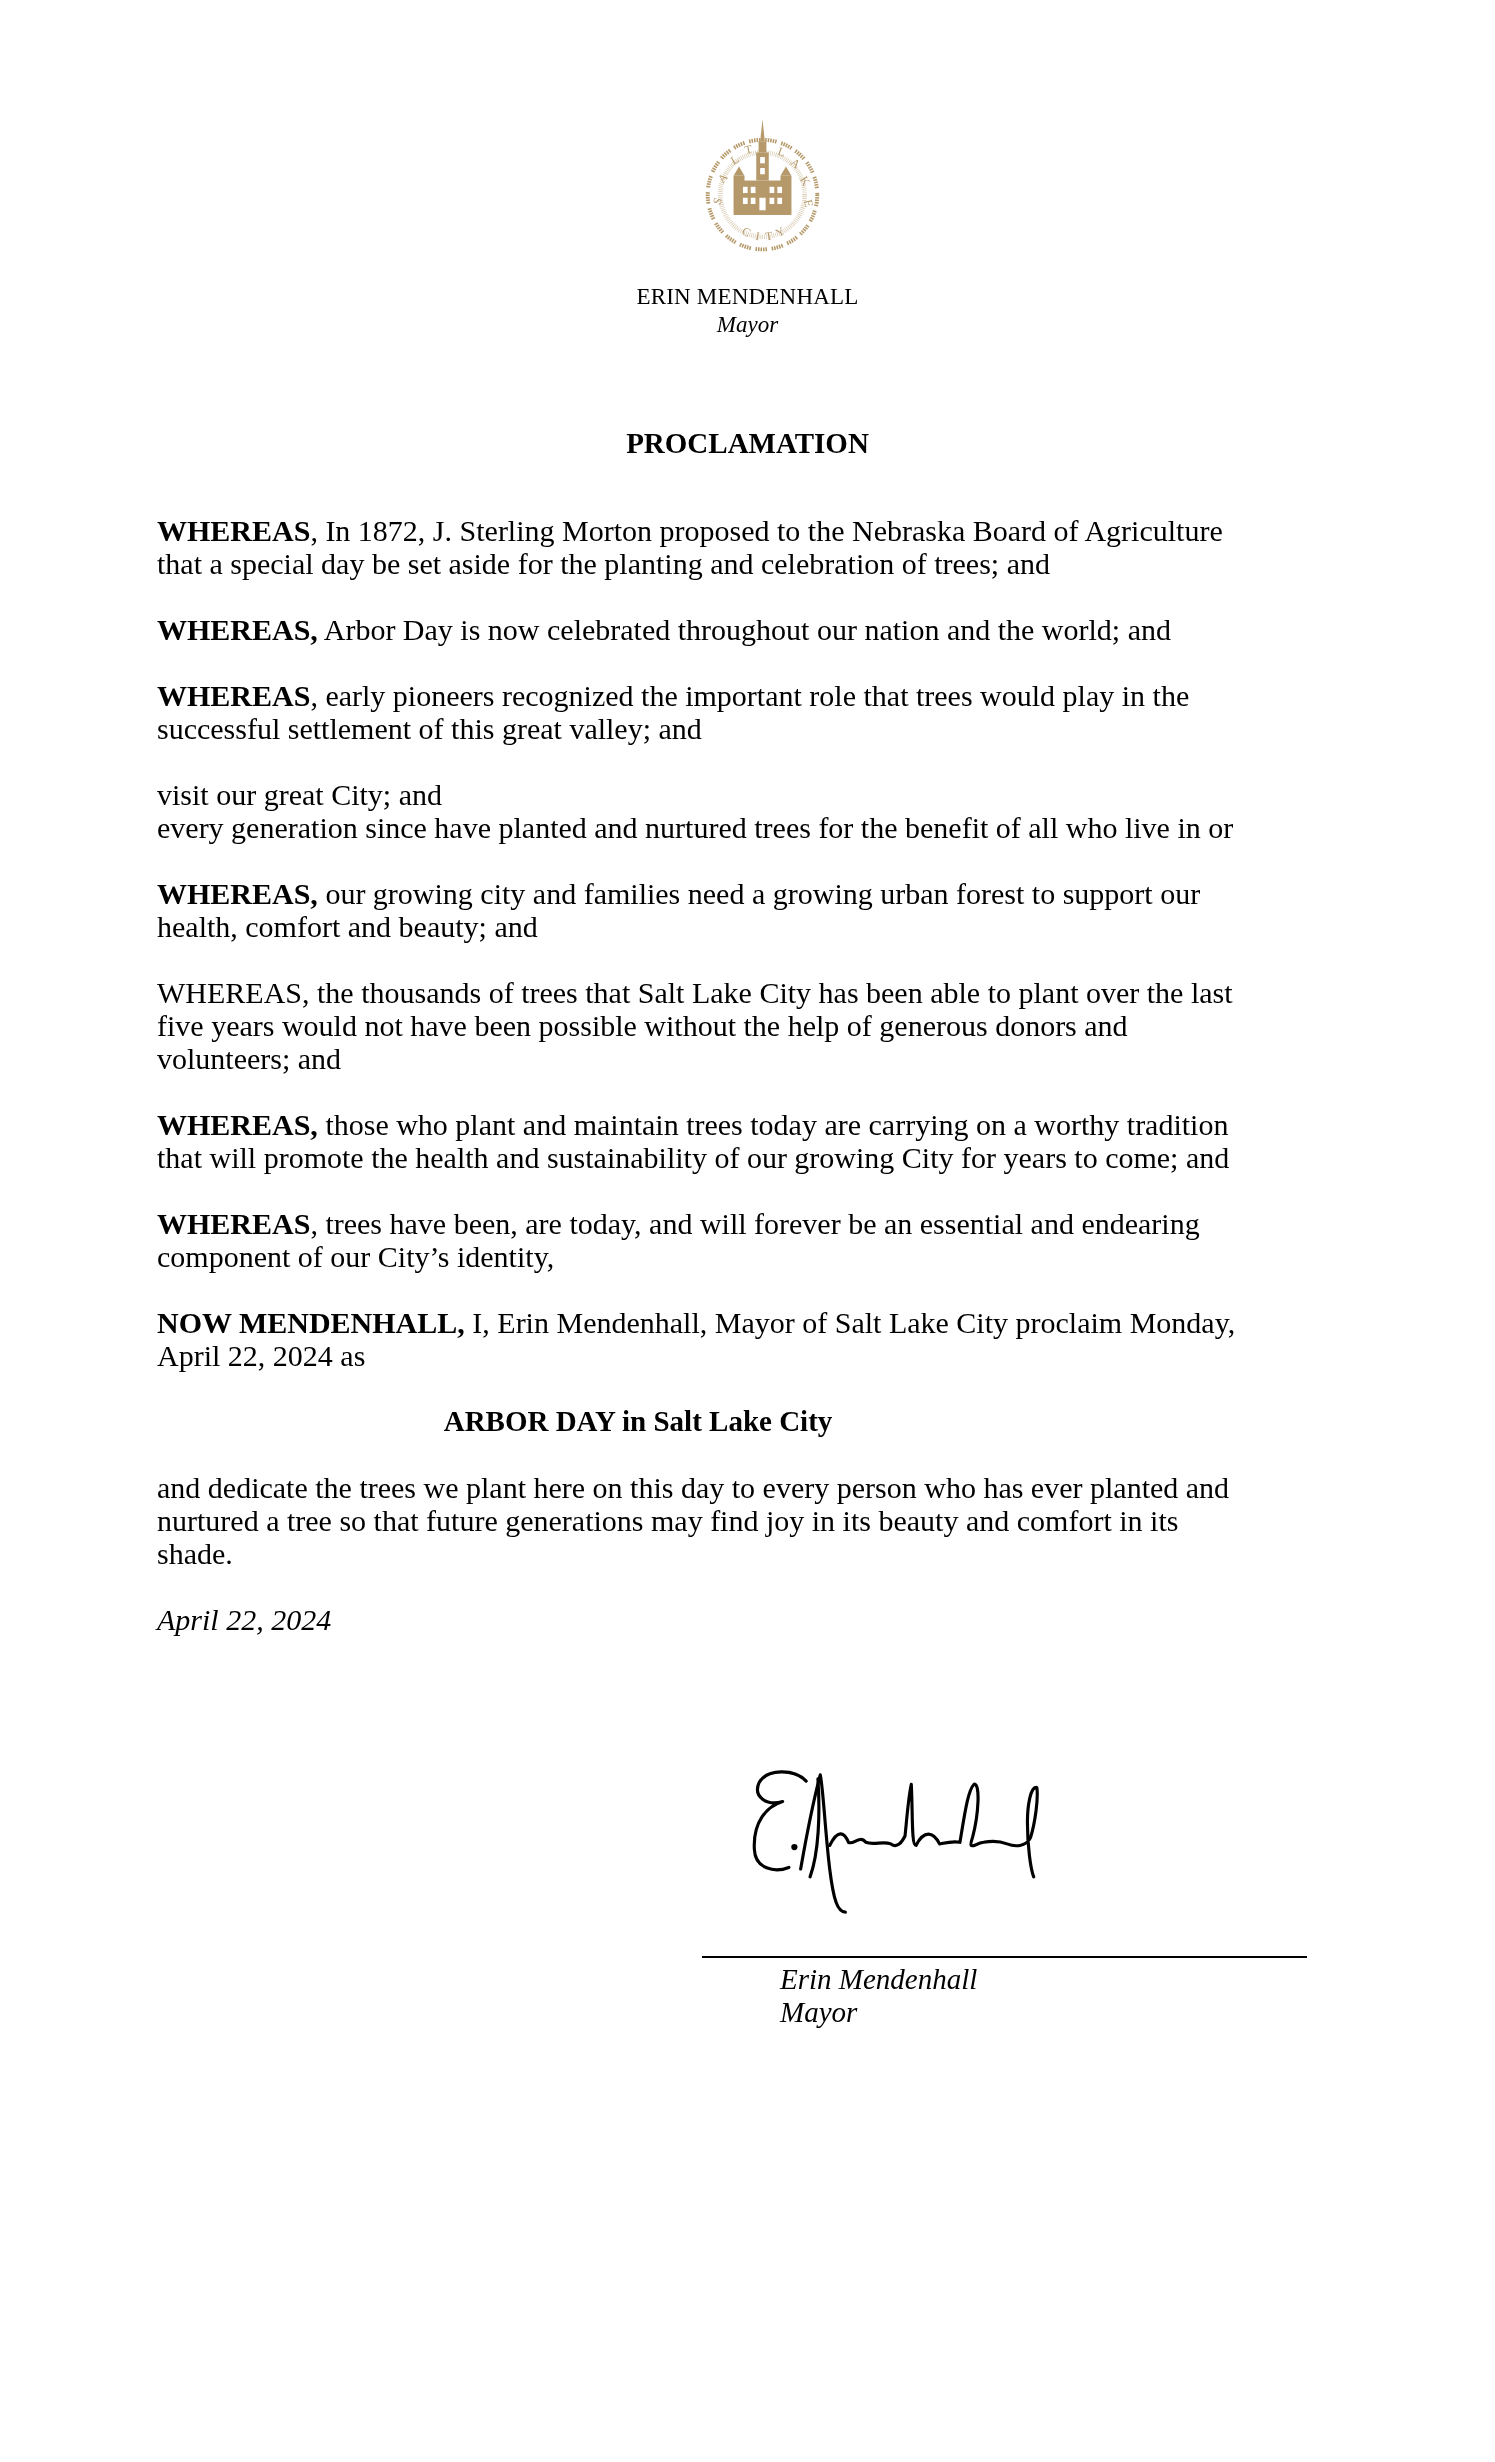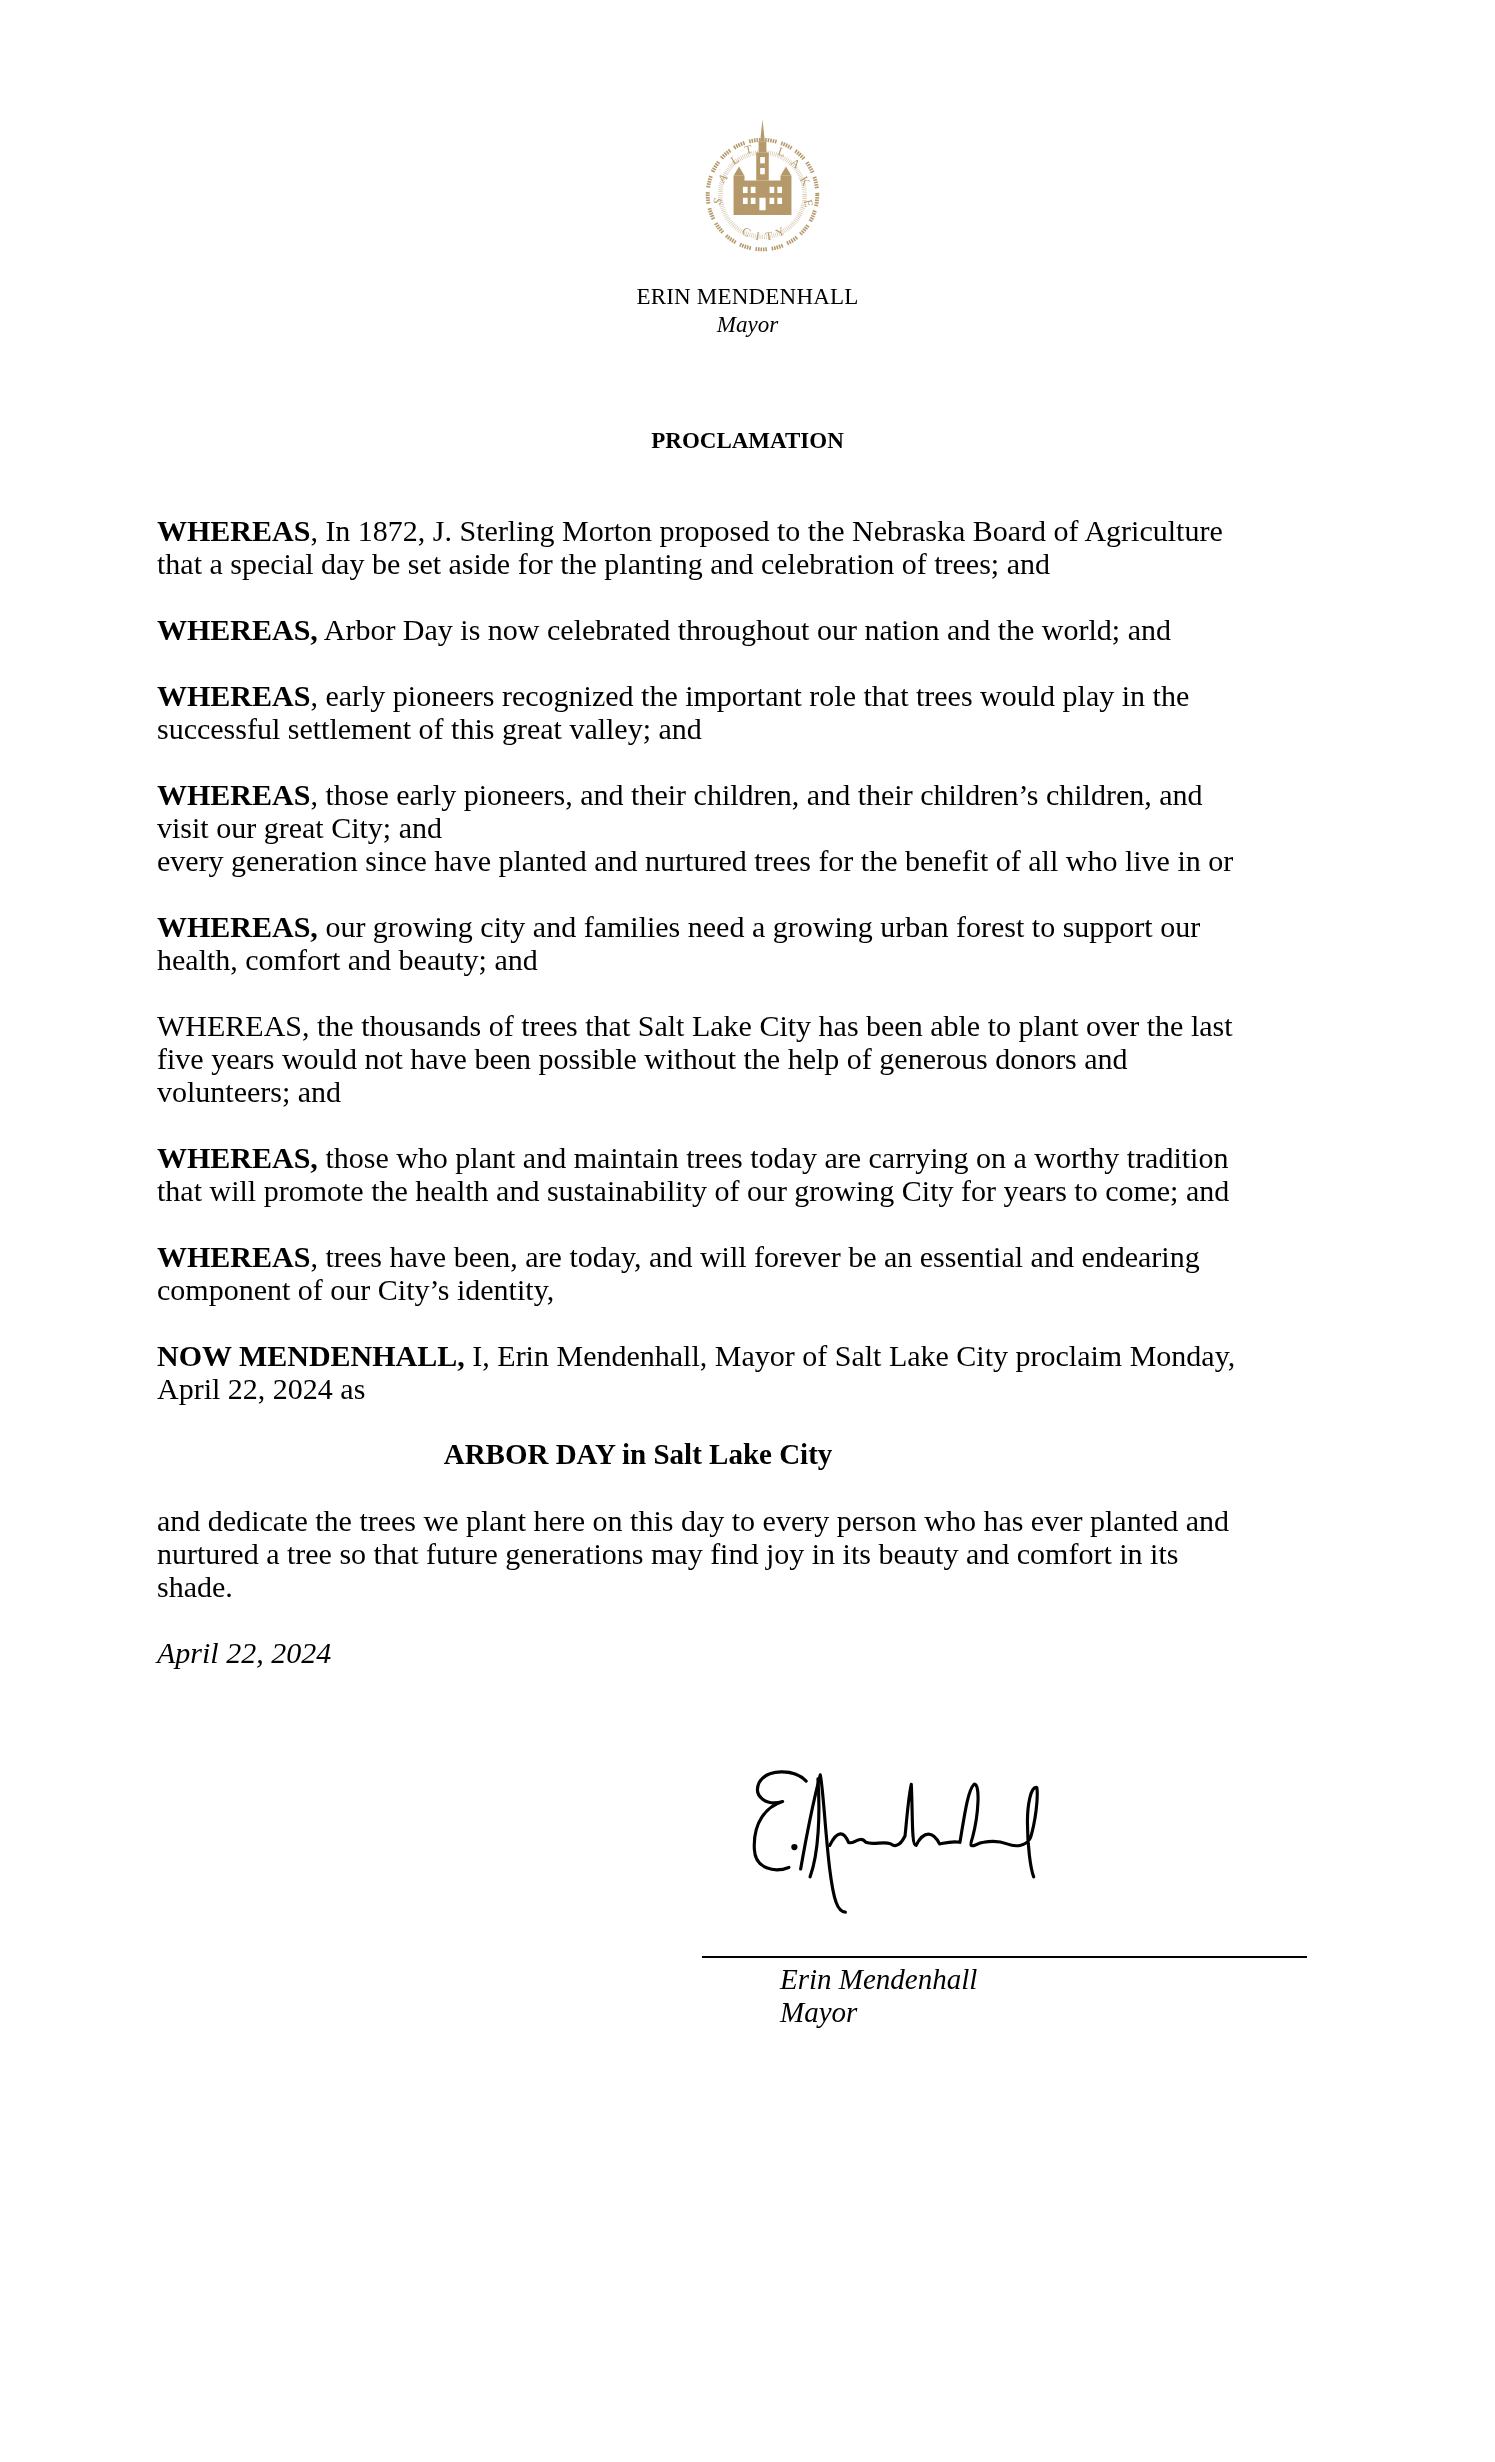--- a/index.html
+++ b/index.html
@@ -7,21 +7,21 @@
   .page { position: absolute; left: 0; top: 0; width: 1495px; height: 2462px; background: #fff; }
 
   .seal { position: absolute; left: 696px; top: 110px; width: 133px; height: 145px; }
 
   .hdr-name { position: absolute; left: 0; width: 1495px; text-align: center;
     font-family: "Liberation Serif", serif; font-size: 23px; line-height: 1; top: 285px; letter-spacing: 0.2px; }
   .hdr-title { position: absolute; left: 0; width: 1495px; text-align: center;
     font-family: "Liberation Serif", serif; font-style: italic; font-size: 23px; line-height: 1; top: 313px; }
 
   .proc-title { position: absolute; left: 0; width: 1495px; text-align: center;
-    font-family: "Liberation Serif", serif; font-weight: bold; font-size: 23px; line-height: 1; top: 429px; }
+    font-family: "Liberation Serif", serif; font-weight: bold; font-size: 29px; line-height: 1; top: 429px; }
 
   .body { position: absolute; left: 157px; top: 514px; width: 1178px;
     font-family: "Liberation Serif", serif; font-size: 30px; line-height: 33px; }
   .para { margin: 0 0 33px 0; }
   .line { display: block; white-space: nowrap; }
   .b { font-weight: bold; }
   .it { font-style: italic; }
 
   .arbor { text-align: center; font-weight: bold; font-size: 29px; margin-left: -163px; width: 1288px; }
   .arbor .line { text-align: center; }
@@ -99,21 +99,20 @@
     <p class="para">
       <span class="line"><span class="b">WHEREAS,</span><span> Arbor Day is now celebrated throughout our nation and the world; and</span></span>
     </p>
 
     <p class="para">
       <span class="line"><span class="b">WHEREAS</span><span>, early pioneers recognized the important role that trees would play in the</span></span>
       <span class="line">successful settlement of this great valley; and</span>
     </p>
 
     <p class="para">
-      <span class="line"><span class="b">WHEREAS</span><span>, those early pioneers, and their children, and their children’s children, and</span></span>
       <span class="line">visit our great City; and</span>
       <span class="line">every generation since have planted and nurtured trees for the benefit of all who live in or</span>
     </p>
 
     <p class="para">
       <span class="line"><span class="b">WHEREAS,</span><span> our growing city and families need a growing urban forest to support our</span></span>
       <span class="line">health, comfort and beauty; and</span>
     </p>
 
     <p class="para">

